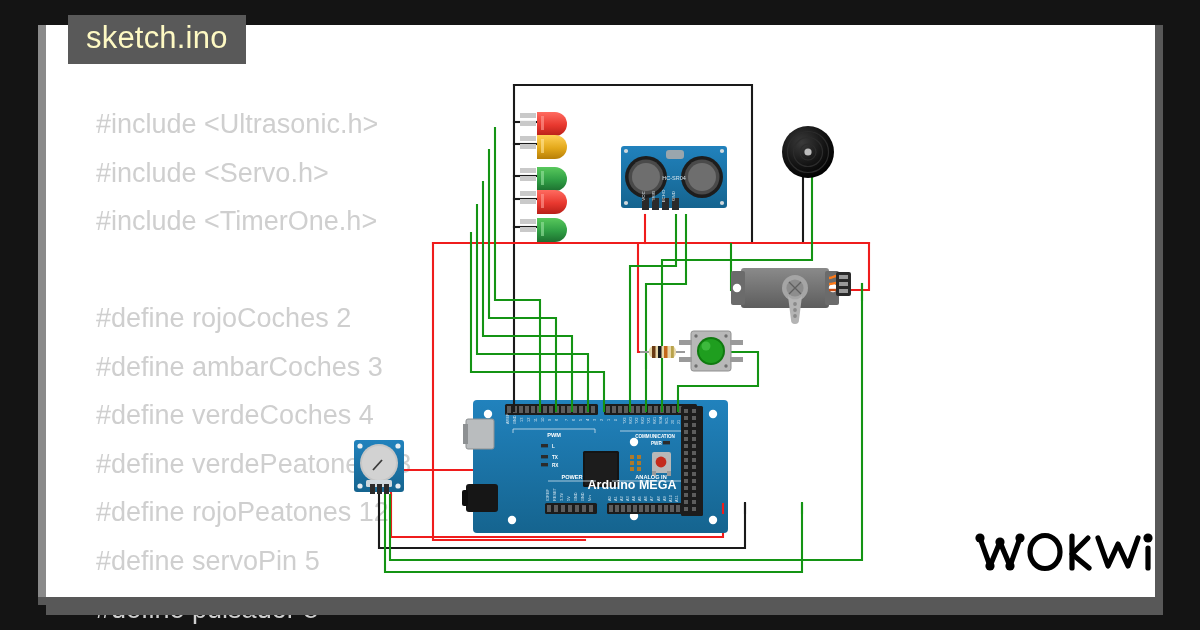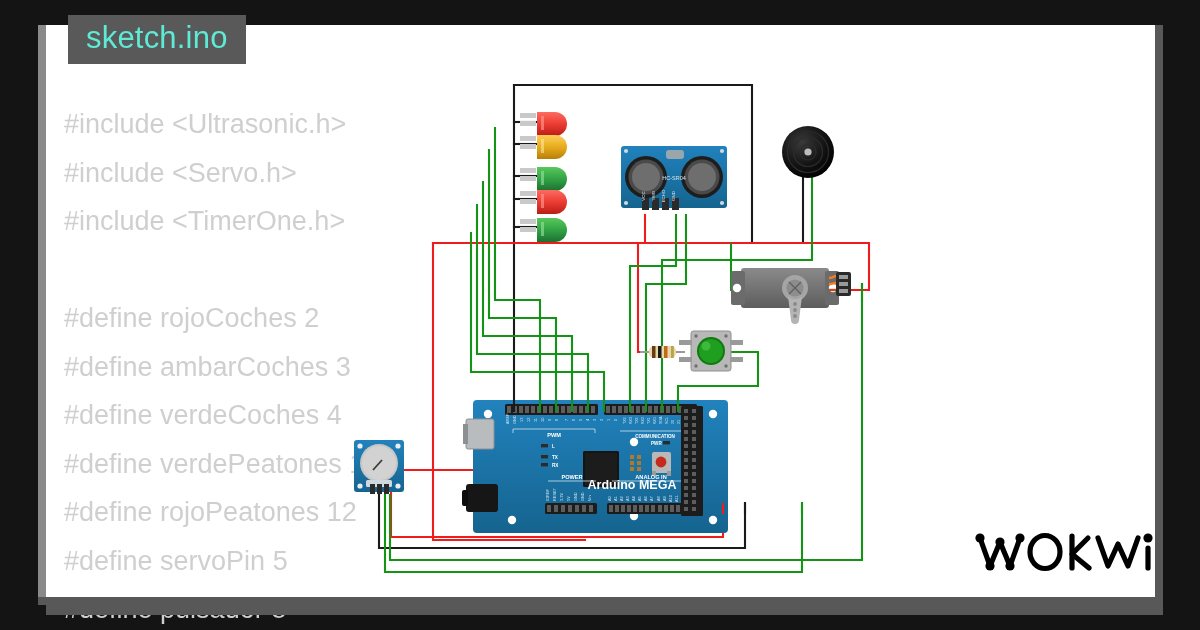--- a/index.html
+++ b/index.html
@@ -20,40 +20,40 @@
   .sheet{
     position:absolute;left:38px;top:25px;width:1117px;height:572px;
     background:#ffffff;
     overflow:hidden;
   }
 
   
   .file-tab{
     position:absolute;left:68px;top:15px;
     background:#595959;
-    color:#5eead4;
+    color:#fef9c3;
     padding:7px 18px 9px 18px;
     font-size:31px;
     letter-spacing:.2px;
     line-height:1.05;
     z-index:40;
     white-space:nowrap;
   }
 
   
   .code{
     position:absolute;left:64px;top:100px;
     z-index:5;
     color:#cfcfcf;
     font-size:27px;
     line-height:48.5px;
     white-space:pre;
     pointer-events:none;
   }
-  .code .line{height:48.5px;}
+  .code .line{height:48.5px;margin-left:32px;}
 
   
   .bottom-bar{
     position:absolute;left:46px;top:597px;width:1117px;height:18px;
     background:#585858;z-index:30;
   }
   .left-strip{
     position:absolute;left:38px;top:25px;width:8px;height:572px;
     background:#8a8a8a;z-index:25;
   }

